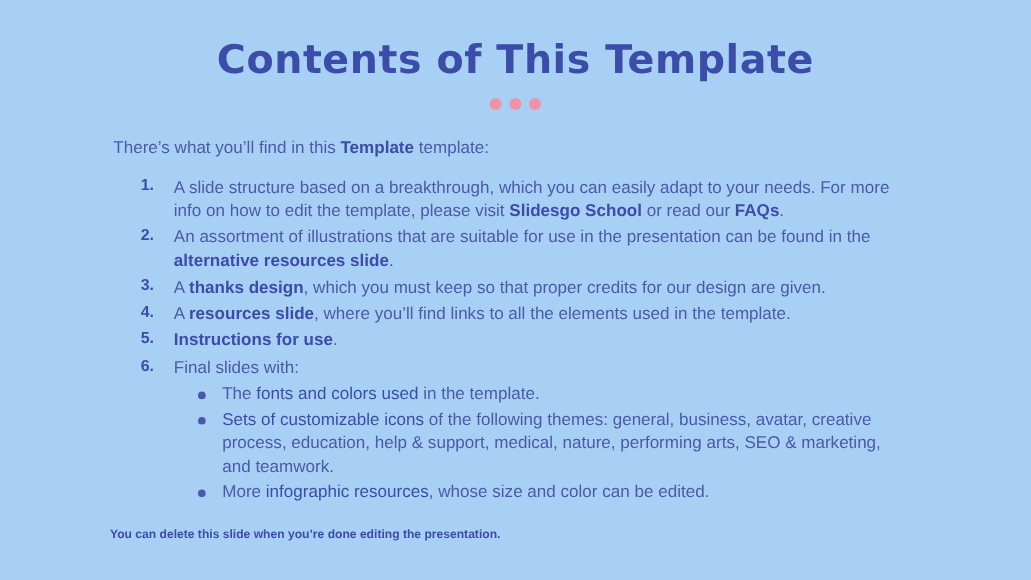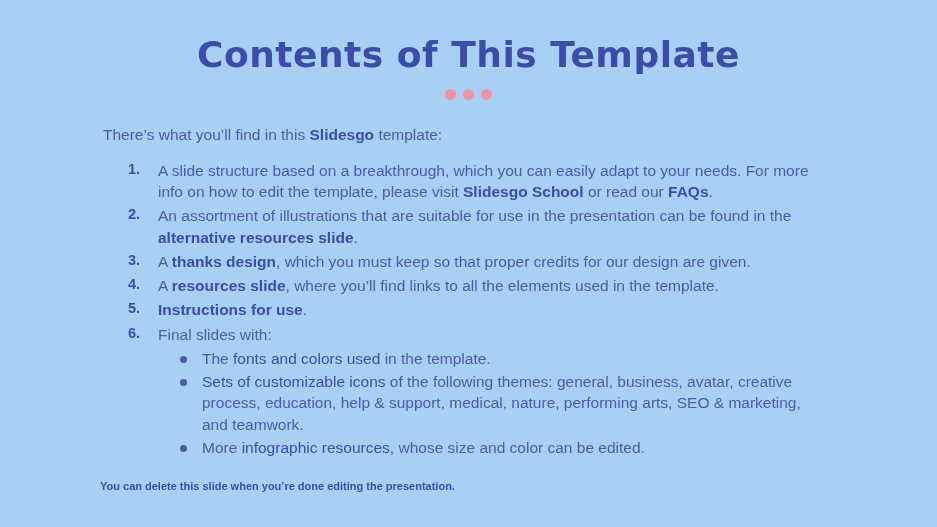--- a/index.html
+++ b/index.html
@@ -113,21 +113,21 @@
 <div class="slide">
 
   <h1 class="title">Contents of This Template</h1>
 
   <div class="dots">
     <span class="dot"></span>
     <span class="dot"></span>
     <span class="dot"></span>
   </div>
 
-  <p class="intro rich">There’s what you’ll find in this <b>Slidesgo</b> template:</p>
+  <p class="intro rich">There’s what you’ll find in this <b>Template</b> template:</p>
 
   <ol class="main-list">
     <li class="rich">A slide structure based on a breakthrough, which you can easily adapt to your needs. For more info on how to edit the template, please visit <b>Slidesgo School</b> or read our <b>FAQs</b>.</li>
     <li class="rich">An assortment of illustrations that are suitable for use in the presentation can be found in the <b>alternative resources slide</b>.</li>
     <li class="rich">A <b>thanks design</b>, which you must keep so that proper credits for our design are given.</li>
     <li class="rich">A <b>resources slide</b>, where you’ll find links to all the elements used in the template.</li>
     <li class="rich"><b>Instructions for use</b>.</li>
     <li class="rich">
       <span>Final slides with:</span>
       <ul class="sub-list">

